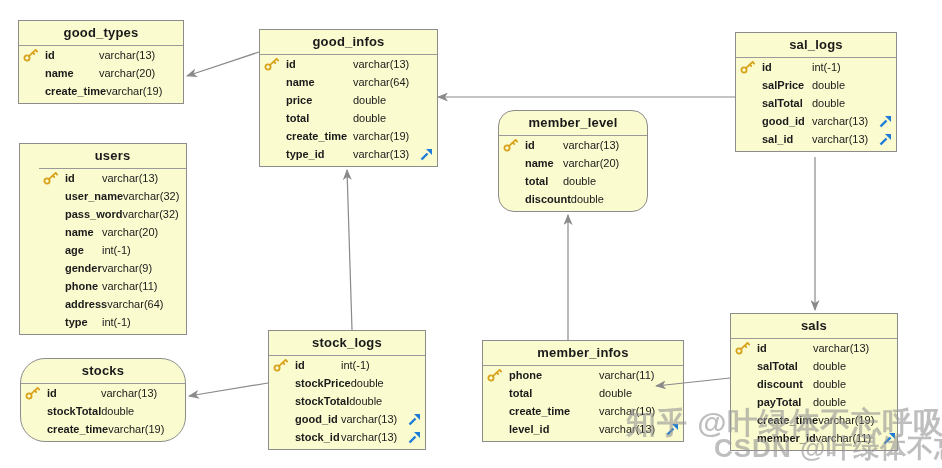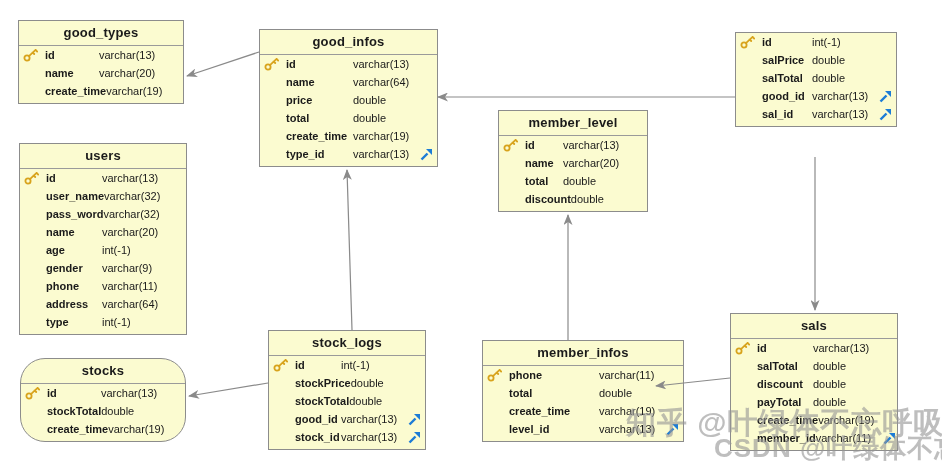--- a/index.html
+++ b/index.html
@@ -118,20 +118,21 @@
           <span class="ft">varchar(13)</span>
           <span class="fkc">
             <svg width="13" height="13" viewBox="0 0 13 13">
               <path d="M1.5 11.5 L7.5 5.5" stroke="#1C7CD6" stroke-width="2.4" fill="none"></path>
               <polygon points="6,1 12,1 12,7" fill="#1C7CD6"></polygon>
             </svg>
           </span>
         </div>
       </div>
       <div class="table" style="left: 735px; top: 32px; width: 162px;">
+        <div class="ttl">sal_logs</div>
         <div class="row">
           <span class="ic">
             <svg width="15" height="13" viewBox="0 0 15 13">
               <circle cx="4" cy="9" r="2.6" fill="none" stroke="#D8A31C" stroke-width="1.8"></circle>
               <path d="M6.2 6.8 L12.6 0.8 M12.6 0.8 L14.2 2.6 M9.6 3.4 L11.2 5.0" fill="none" stroke="#D8A31C" stroke-width="1.8" stroke-linecap="round"></path>
             </svg>
           </span>
           <span class="fn">id</span>
           <span class="ft">int(-1)</span>
           <span class="fkc"></span>
@@ -164,21 +165,21 @@
           <span class="fn">sal_id</span>
           <span class="ft">varchar(13)</span>
           <span class="fkc">
             <svg width="13" height="13" viewBox="0 0 13 13">
               <path d="M1.5 11.5 L7.5 5.5" stroke="#1C7CD6" stroke-width="2.4" fill="none"></path>
               <polygon points="6,1 12,1 12,7" fill="#1C7CD6"></polygon>
             </svg>
           </span>
         </div>
       </div>
-      <div class="table" style="left: 19px; top: 143px; width: 168px;">
+      <div class="table" style="left: 19px; top: 143px; width: 168px; padding-left: 19px;">
         <div class="ttl">users</div>
         <div class="row">
           <span class="ic">
             <svg width="15" height="13" viewBox="0 0 15 13">
               <circle cx="4" cy="9" r="2.6" fill="none" stroke="#D8A31C" stroke-width="1.8"></circle>
               <path d="M6.2 6.8 L12.6 0.8 M12.6 0.8 L14.2 2.6 M9.6 3.4 L11.2 5.0" fill="none" stroke="#D8A31C" stroke-width="1.8" stroke-linecap="round"></path>
             </svg>
           </span>
           <span class="fn">id</span>
           <span class="ft">varchar(13)</span>
@@ -226,21 +227,21 @@
           <span class="ft">varchar(64)</span>
           <span class="fkc"></span>
         </div>
         <div class="row">
           <span class="ic"></span>
           <span class="fn">type</span>
           <span class="ft">int(-1)</span>
           <span class="fkc"></span>
         </div>
       </div>
-      <div class="table" style="left: 498px; top: 110px; width: 150px;">
+      <div class="table" style="left: 498px; top: 110px; width: 150px; border-radius: 16px;">
         <div class="ttl">member_level</div>
         <div class="row">
           <span class="ic">
             <svg width="15" height="13" viewBox="0 0 15 13">
               <circle cx="4" cy="9" r="2.6" fill="none" stroke="#D8A31C" stroke-width="1.8"></circle>
               <path d="M6.2 6.8 L12.6 0.8 M12.6 0.8 L14.2 2.6 M9.6 3.4 L11.2 5.0" fill="none" stroke="#D8A31C" stroke-width="1.8" stroke-linecap="round"></path>
             </svg>
           </span>
           <span class="fn">id</span>
           <span class="ft">varchar(13)</span>

